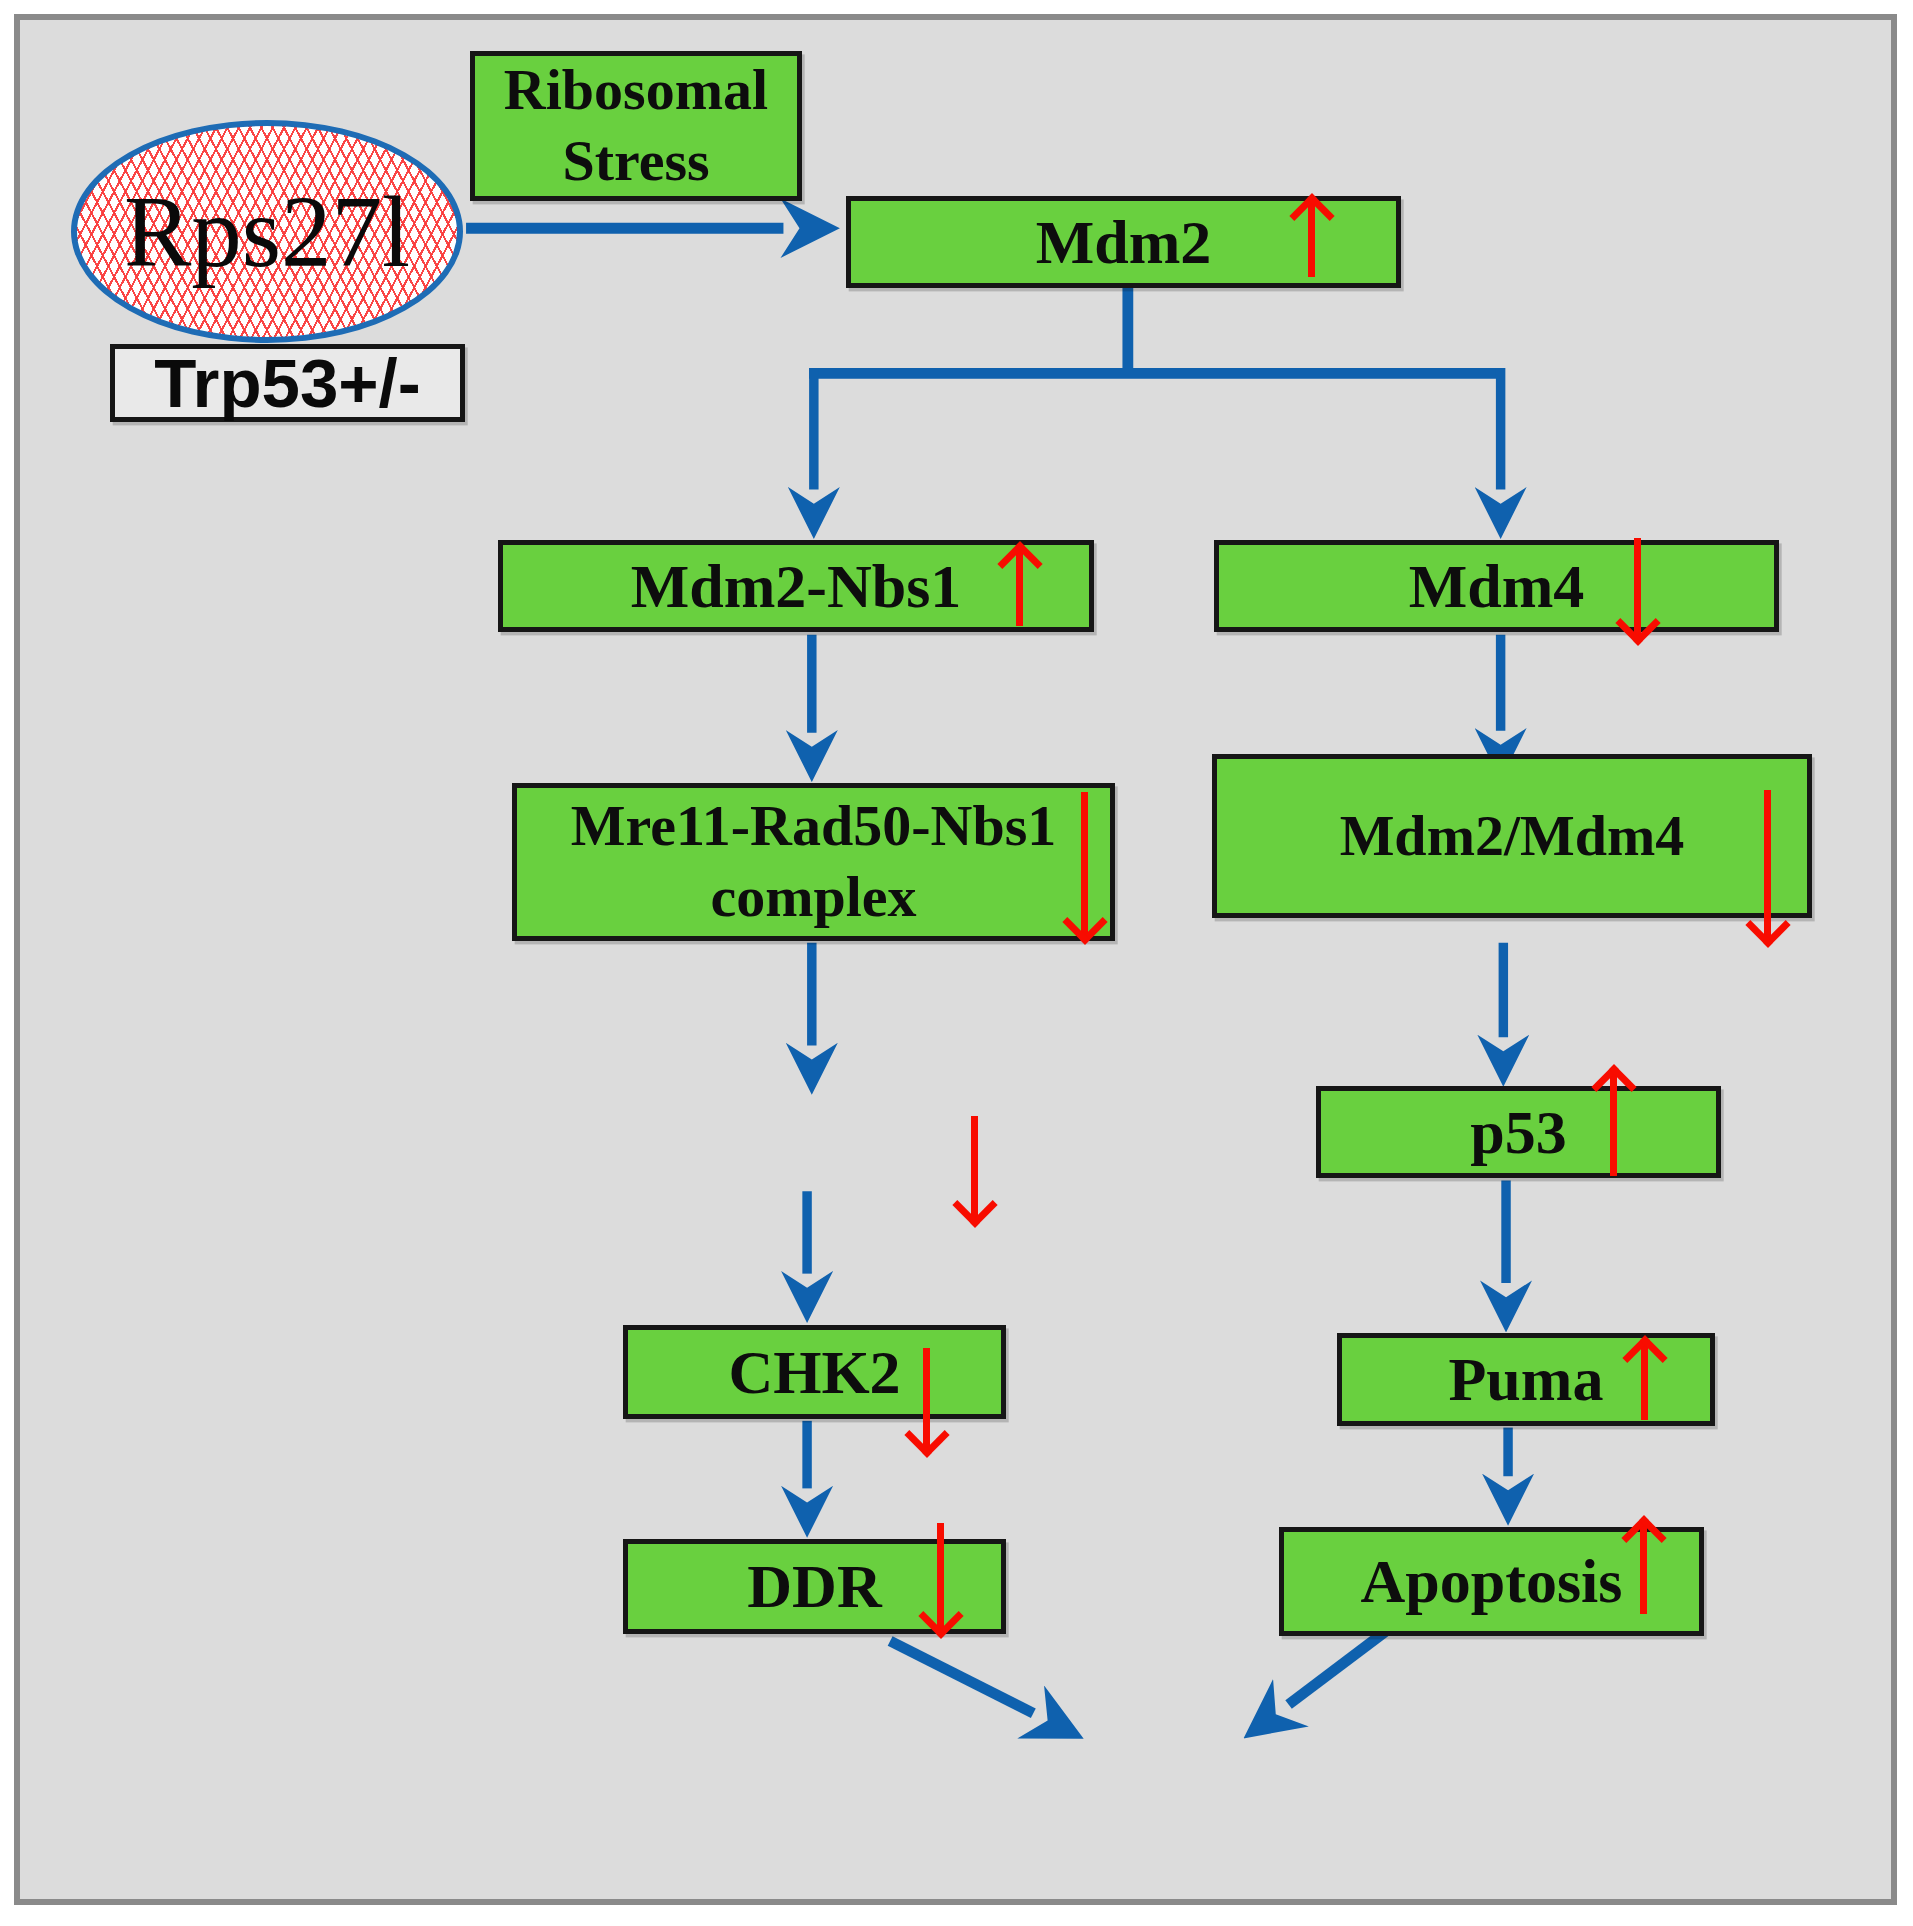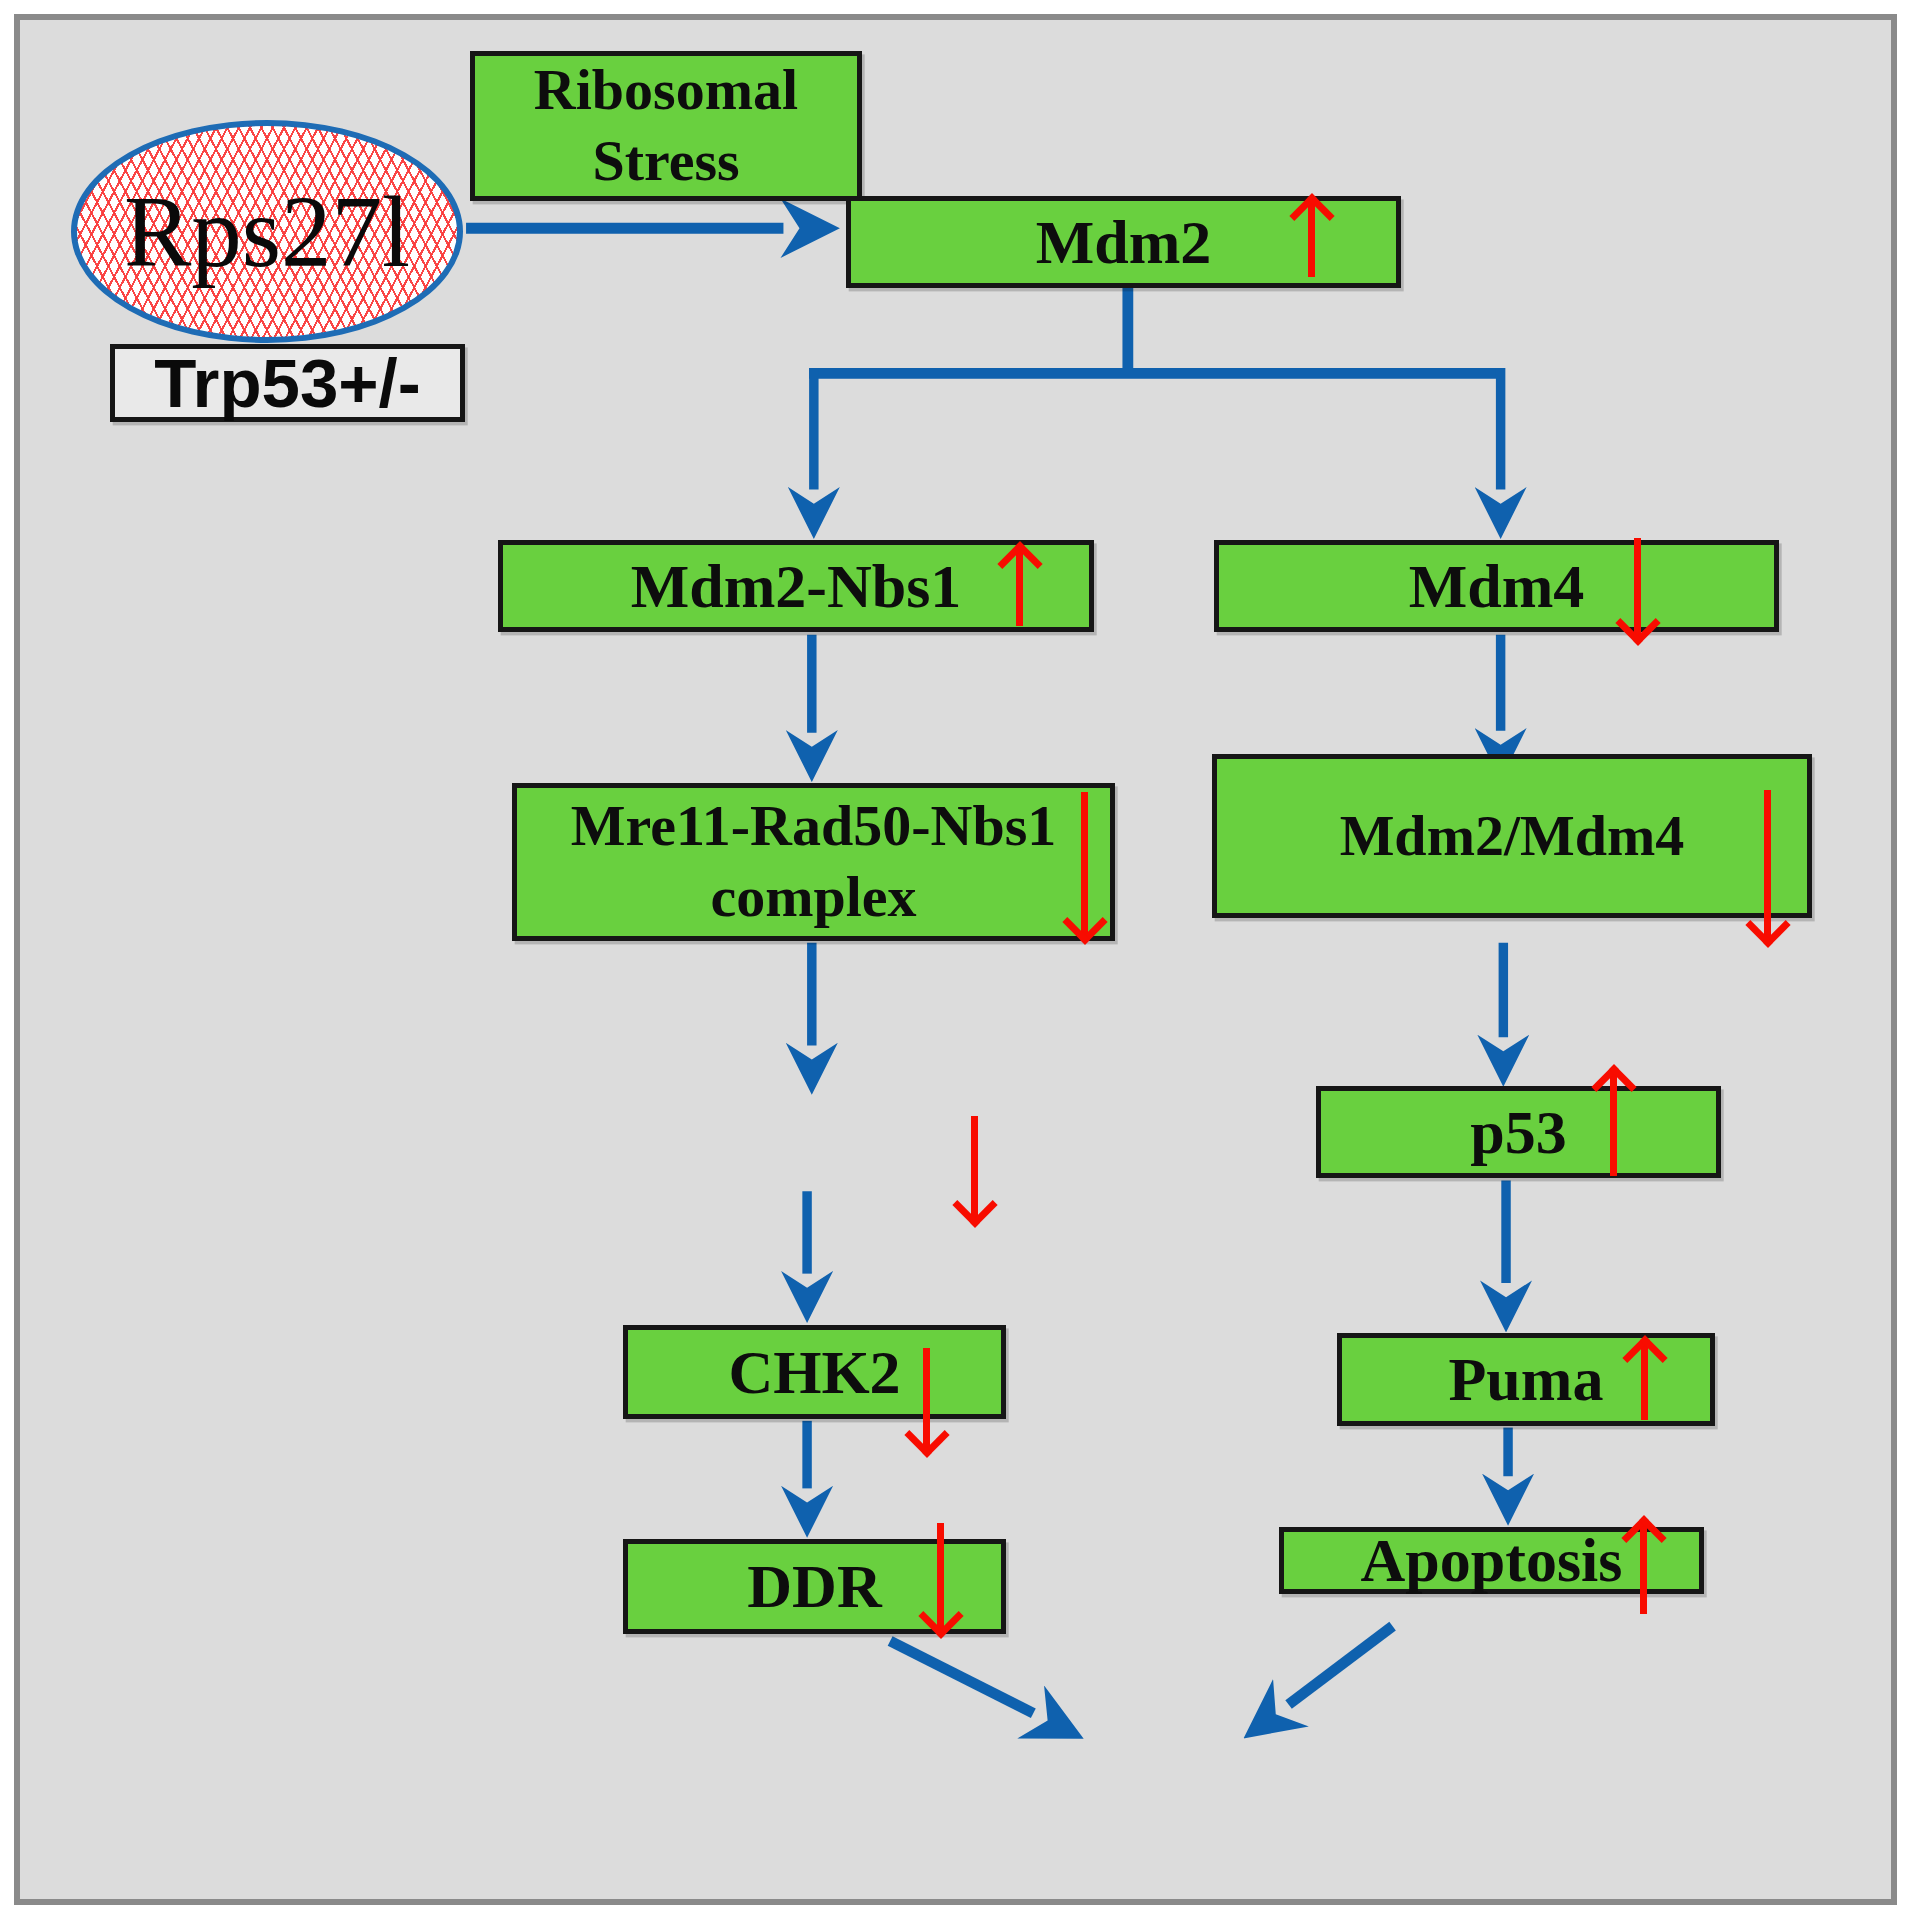--- a/index.html
+++ b/index.html
@@ -40,21 +40,21 @@
   }
 
   .context-box{
     position:absolute; left:110px; top:344px; width:355px; height:78px;
     background:#e9e9e9; border:5.4px solid #161616;
     display:flex; align-items:center; justify-content:center;
     font-family:"Liberation Sans", sans-serif; font-weight:bold; font-size:69px; color:#0a0a0a;
     box-shadow:2.7px 3.4px 0 rgba(0,0,0,0.18);
   }
 
-  .stress{ left:470px; top:51px; width:392px; height:150px; font-size:57px; line-height:1.25; }
+  .stress{ left:470px; top:51px; width:332px; height:150px; font-size:57px; line-height:1.25; }
 
   
   .trend{ position:absolute; width:54px; }
   .trend .stem{
     position:absolute; left:50%; top:2.7px; bottom:2.7px; width:7.4px; margin-left:-4px;
     background:var(--red);
   }
   .trend .head{
     position:absolute; left:50%; width:32px; height:32px; margin-left:-16px;
     border-left:7.4px solid var(--red); border-bottom:7.4px solid var(--red);
@@ -138,21 +138,21 @@
   </div>
 
   <div class="node" style="left:1316px;top:1086px;width:405px;height:92px">
     <span class="lbl">p53</span>
   </div>
 
   <div class="node" style="left:1337px;top:1333px;width:378px;height:93px">
     <span class="lbl">Puma</span>
   </div>
 
-  <div class="node" style="left:1279px;top:1527px;width:425px;height:67px">
+  <div class="node" style="left:1279px;top:1527px;width:425px;height:109px">
     <span class="lbl">Apoptosis</span>
   </div>
 
 
   <div class="trend up" style="left:1285px;top:199px;height:81px">
     <span class="stem"></span>
       <span class="head"></span>
   </div>
   <div class="trend up" style="left:993px;top:547px;height:82px">
     <span class="stem"></span>

